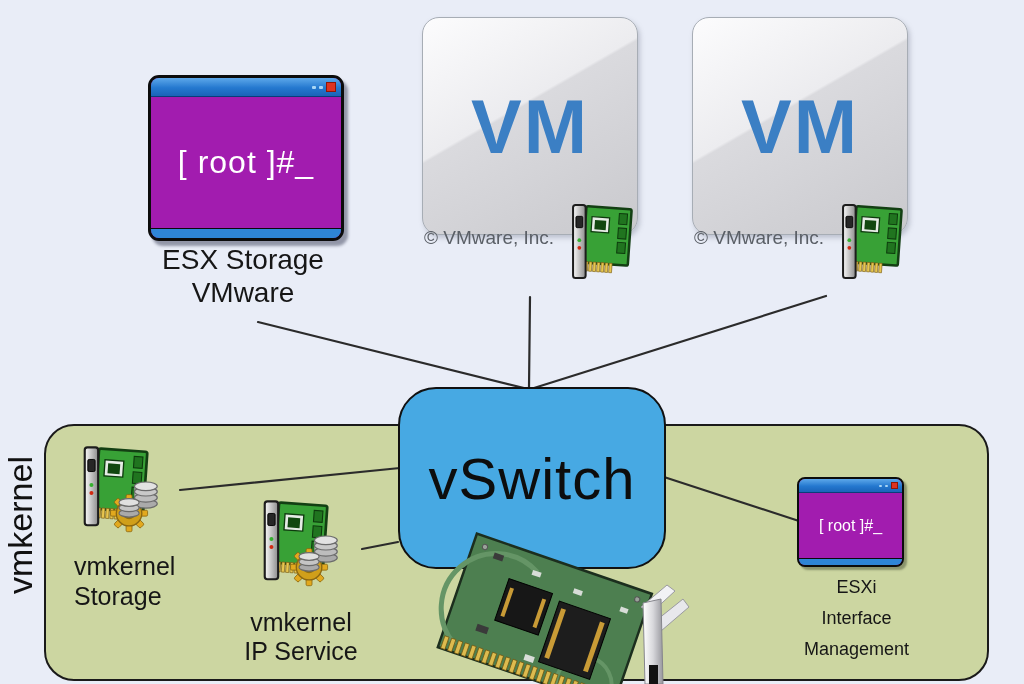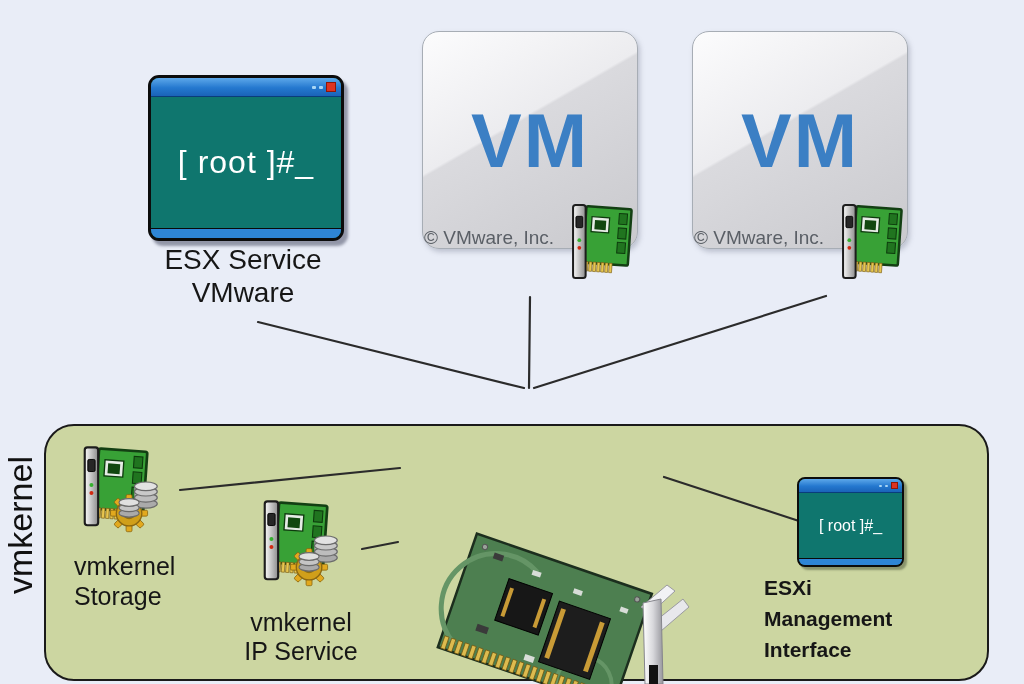--- a/index.html
+++ b/index.html
@@ -15,21 +15,21 @@
   
   .wires{position:absolute;left:0;top:0;z-index:2;}
 
   
   .vswitch{position:absolute;left:398px;top:387px;width:264px;height:178px;
     background:#47a9e3;border:2.5px solid #111;border-radius:38px;z-index:3;
     display:flex;align-items:center;justify-content:center;}
   .vswitch span{font-size:58px;color:#0d0d0d;letter-spacing:1px;}
 
   
-  .terminal{position:absolute;display:flex;flex-direction:column;background:#0f766e;
+  .terminal{position:absolute;display:flex;flex-direction:column;background:#a21caf;
     border:3px solid #0c0c0c;overflow:hidden;z-index:4;}
   .term-big{left:148px;top:75px;width:190px;height:160px;border-radius:11px;
     box-shadow:4px 5px 3px rgba(40,45,70,.45);}
   .term-small{left:797px;top:477px;width:103px;height:86px;border-radius:8px;border-width:2.5px;
     box-shadow:3px 3px 2px rgba(40,50,30,.4);}
   .t-bar{display:flex;align-items:center;justify-content:flex-end;gap:3px;
     background:linear-gradient(180deg,#5da8ea 0%,#2478cf 55%,#1a63b8 100%);
     border-bottom:1px solid #0a3d7a;}
   .term-big .t-bar{height:18px;padding-right:5px;}
   .term-small .t-bar{height:13px;padding-right:4px;}
@@ -44,32 +44,32 @@
   .term-small .t-body{font-size:16px;}
   .t-foot{background:#2e85d6;border-top:1px solid #0a0a0a;}
   .term-big .t-foot{height:9px;}
   .term-small .t-foot{height:6px;}
 
   
   .vmcard{position:absolute;top:17px;width:214px;height:216px;border-radius:17px;
     border:1.5px solid #a7adb5;z-index:4;
     background:linear-gradient(150deg,#fcfcfd 0%,#ececef 42%,#dadade 43%,#cfcfd3 80%,#c9c9cd 100%);
     box-shadow:2px 3px 5px rgba(110,115,135,.35);
-    display:flex;align-items:center;justify-content:center;margin-top:14px;}
+    display:flex;align-items:center;justify-content:center;}
   .vm1{left:422px;} .vm2{left:692px;}
   .vmcard span{font-size:76px;font-weight:bold;color:#3b7fc4;letter-spacing:2px;}
   .copyright{position:absolute;top:227px;font-size:19px;color:#5a5f66;z-index:4;}
   .cr1{left:424px;} .cr2{left:694px;}
 
   
   .lbl{position:absolute;color:#161616;z-index:5;}
   .lbl-esx{left:133px;top:243px;width:220px;text-align:center;font-size:28px;line-height:33px;}
   .lbl-vmotion{left:74px;top:551px;font-size:25px;line-height:30px;}
   .lbl-ipstorage{left:226px;top:608px;width:150px;text-align:center;font-size:25px;line-height:29px;}
-  .lbl-esxi{left:764px;top:572px;width:185px;text-align:left;font-size:21px;line-height:31px;font-weight:bold;}
+  .lbl-esxi{left:764px;top:572px;width:185px;text-align:center;font-size:18px;line-height:31px;}
 
   
   .nic{position:absolute;z-index:5;}
   .bignic{position:absolute;left:420px;top:515px;width:300px;height:169px;z-index:6;overflow:visible;}
 </style>
 </head>
 <body>
 
 <div class="stage">
 
@@ -146,32 +146,35 @@
     <g stroke="#2b2b2b" stroke-width="2.2" stroke-linecap="round">
       <line x1="258" y1="322" x2="524" y2="388"></line>
       <line x1="530" y1="297" x2="529" y2="388"></line>
       <line x1="826" y1="296" x2="534" y2="388"></line>
       <line x1="180" y1="490" x2="400" y2="468"></line>
       <line x1="362" y1="549" x2="398" y2="542"></line>
       <line x1="664" y1="477" x2="799" y2="521"></line>
     </g>
   </svg>
 
+  <div class="vswitch">
+    <span>vSwitch</span>
+  </div>
 
   <div class="terminal term-big">
     <div class="t-bar">
       <span class="t-dot"></span>
       <span class="t-dot"></span>
       <span class="t-close"></span>
     </div>
     <div class="t-body">[ root ]#_</div>
     <div class="t-foot"></div>
   </div>
   <div class="lbl lbl-esx">
-    <div>ESX Service</div>
+    <div>ESX Storage</div>
     <div>VMware</div>
   </div>
 
   <div class="vmcard vm1">
     <span>VM</span>
   </div>
   <div class="copyright cr1">© VMware, Inc.</div>
   <svg class="nic" style="left:563px;top:200px" width="88" height="88" viewBox="0 0 70 70">
       <use href="#nicsym"></use>
     </svg>
@@ -206,22 +209,22 @@
     <div class="t-bar">
       <span class="t-dot"></span>
       <span class="t-dot"></span>
       <span class="t-close"></span>
     </div>
     <div class="t-body">[ root ]#_</div>
     <div class="t-foot"></div>
   </div>
   <div class="lbl lbl-esxi">
     <div>ESXi</div>
+    <div>Interface</div>
     <div>Management</div>
-    <div>Interface</div>
   </div>
 
   <svg class="bignic" viewBox="0 0 300 169">
     <g transform="rotate(19 60 25)">
       <rect x="55" y="20" width="185" height="120" fill="#4d7f50" stroke="#1c2e1e" stroke-width="2.5"></rect>
       <path d="M70 132 a52 52 0 0 1 55 -95" stroke="#659566" stroke-width="5" fill="none"></path>
       <circle cx="205" cy="128" r="28" stroke="#659566" stroke-width="4" fill="none"></circle>
       <rect x="100" y="52" width="46" height="44" fill="#171717" stroke="#000"></rect>
       <rect x="104" y="60" width="4" height="30" fill="#c99b36"></rect>
       <rect x="138" y="60" width="4" height="30" fill="#c99b36"></rect>

